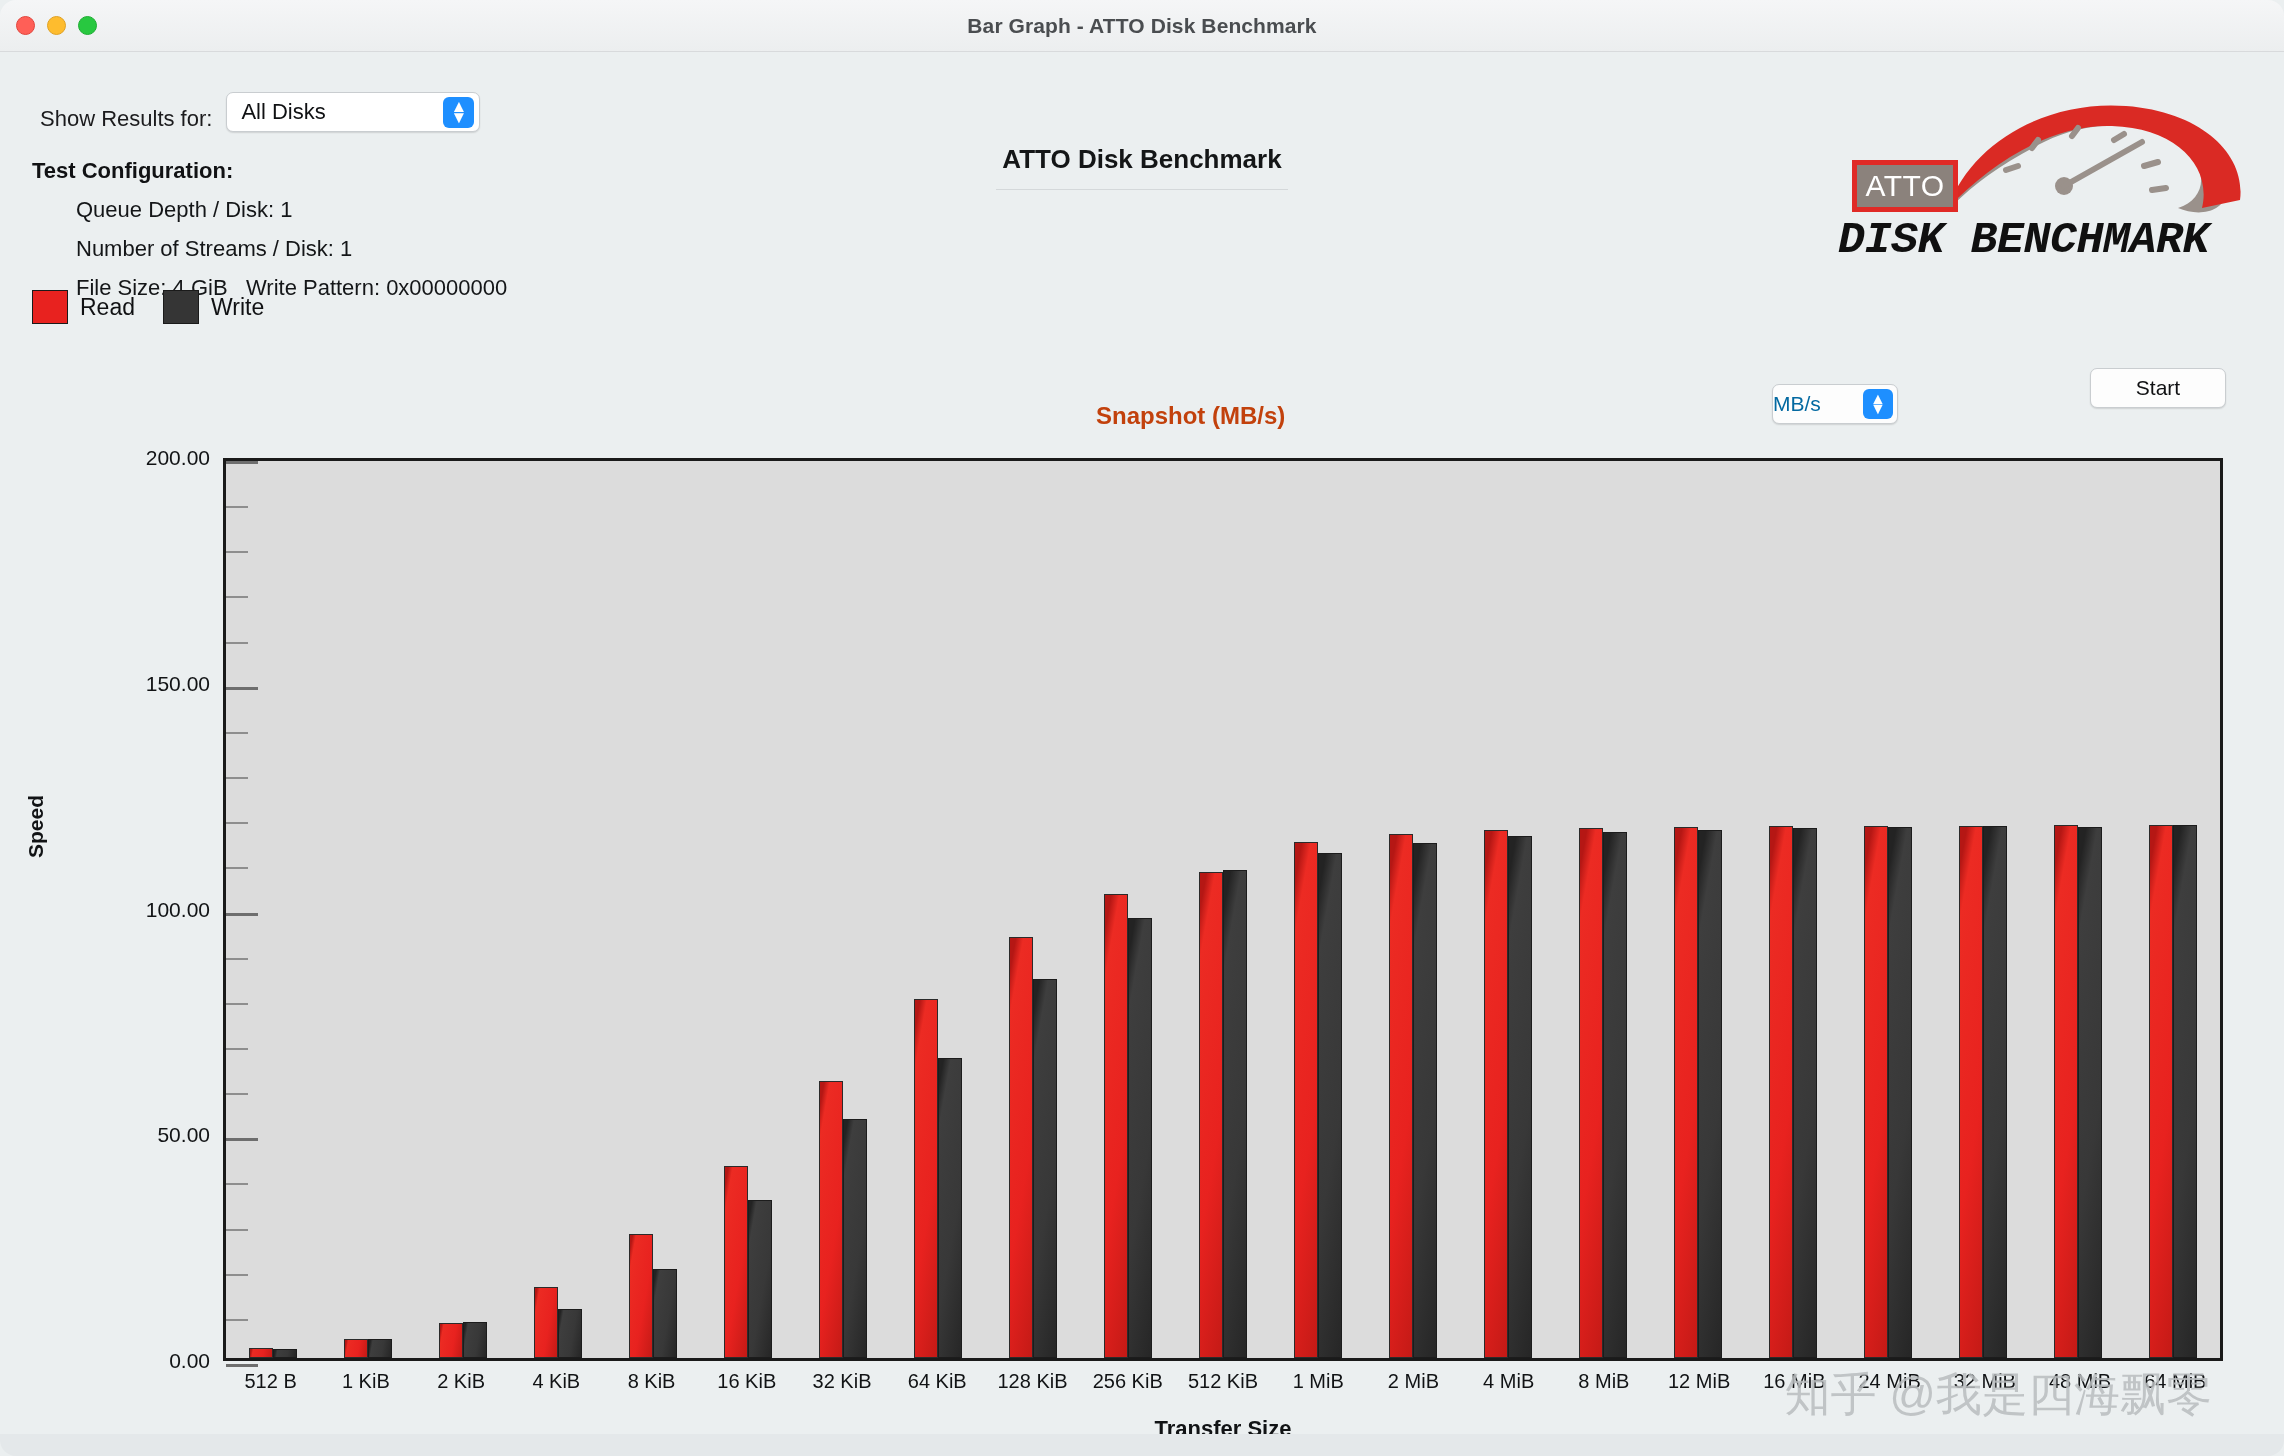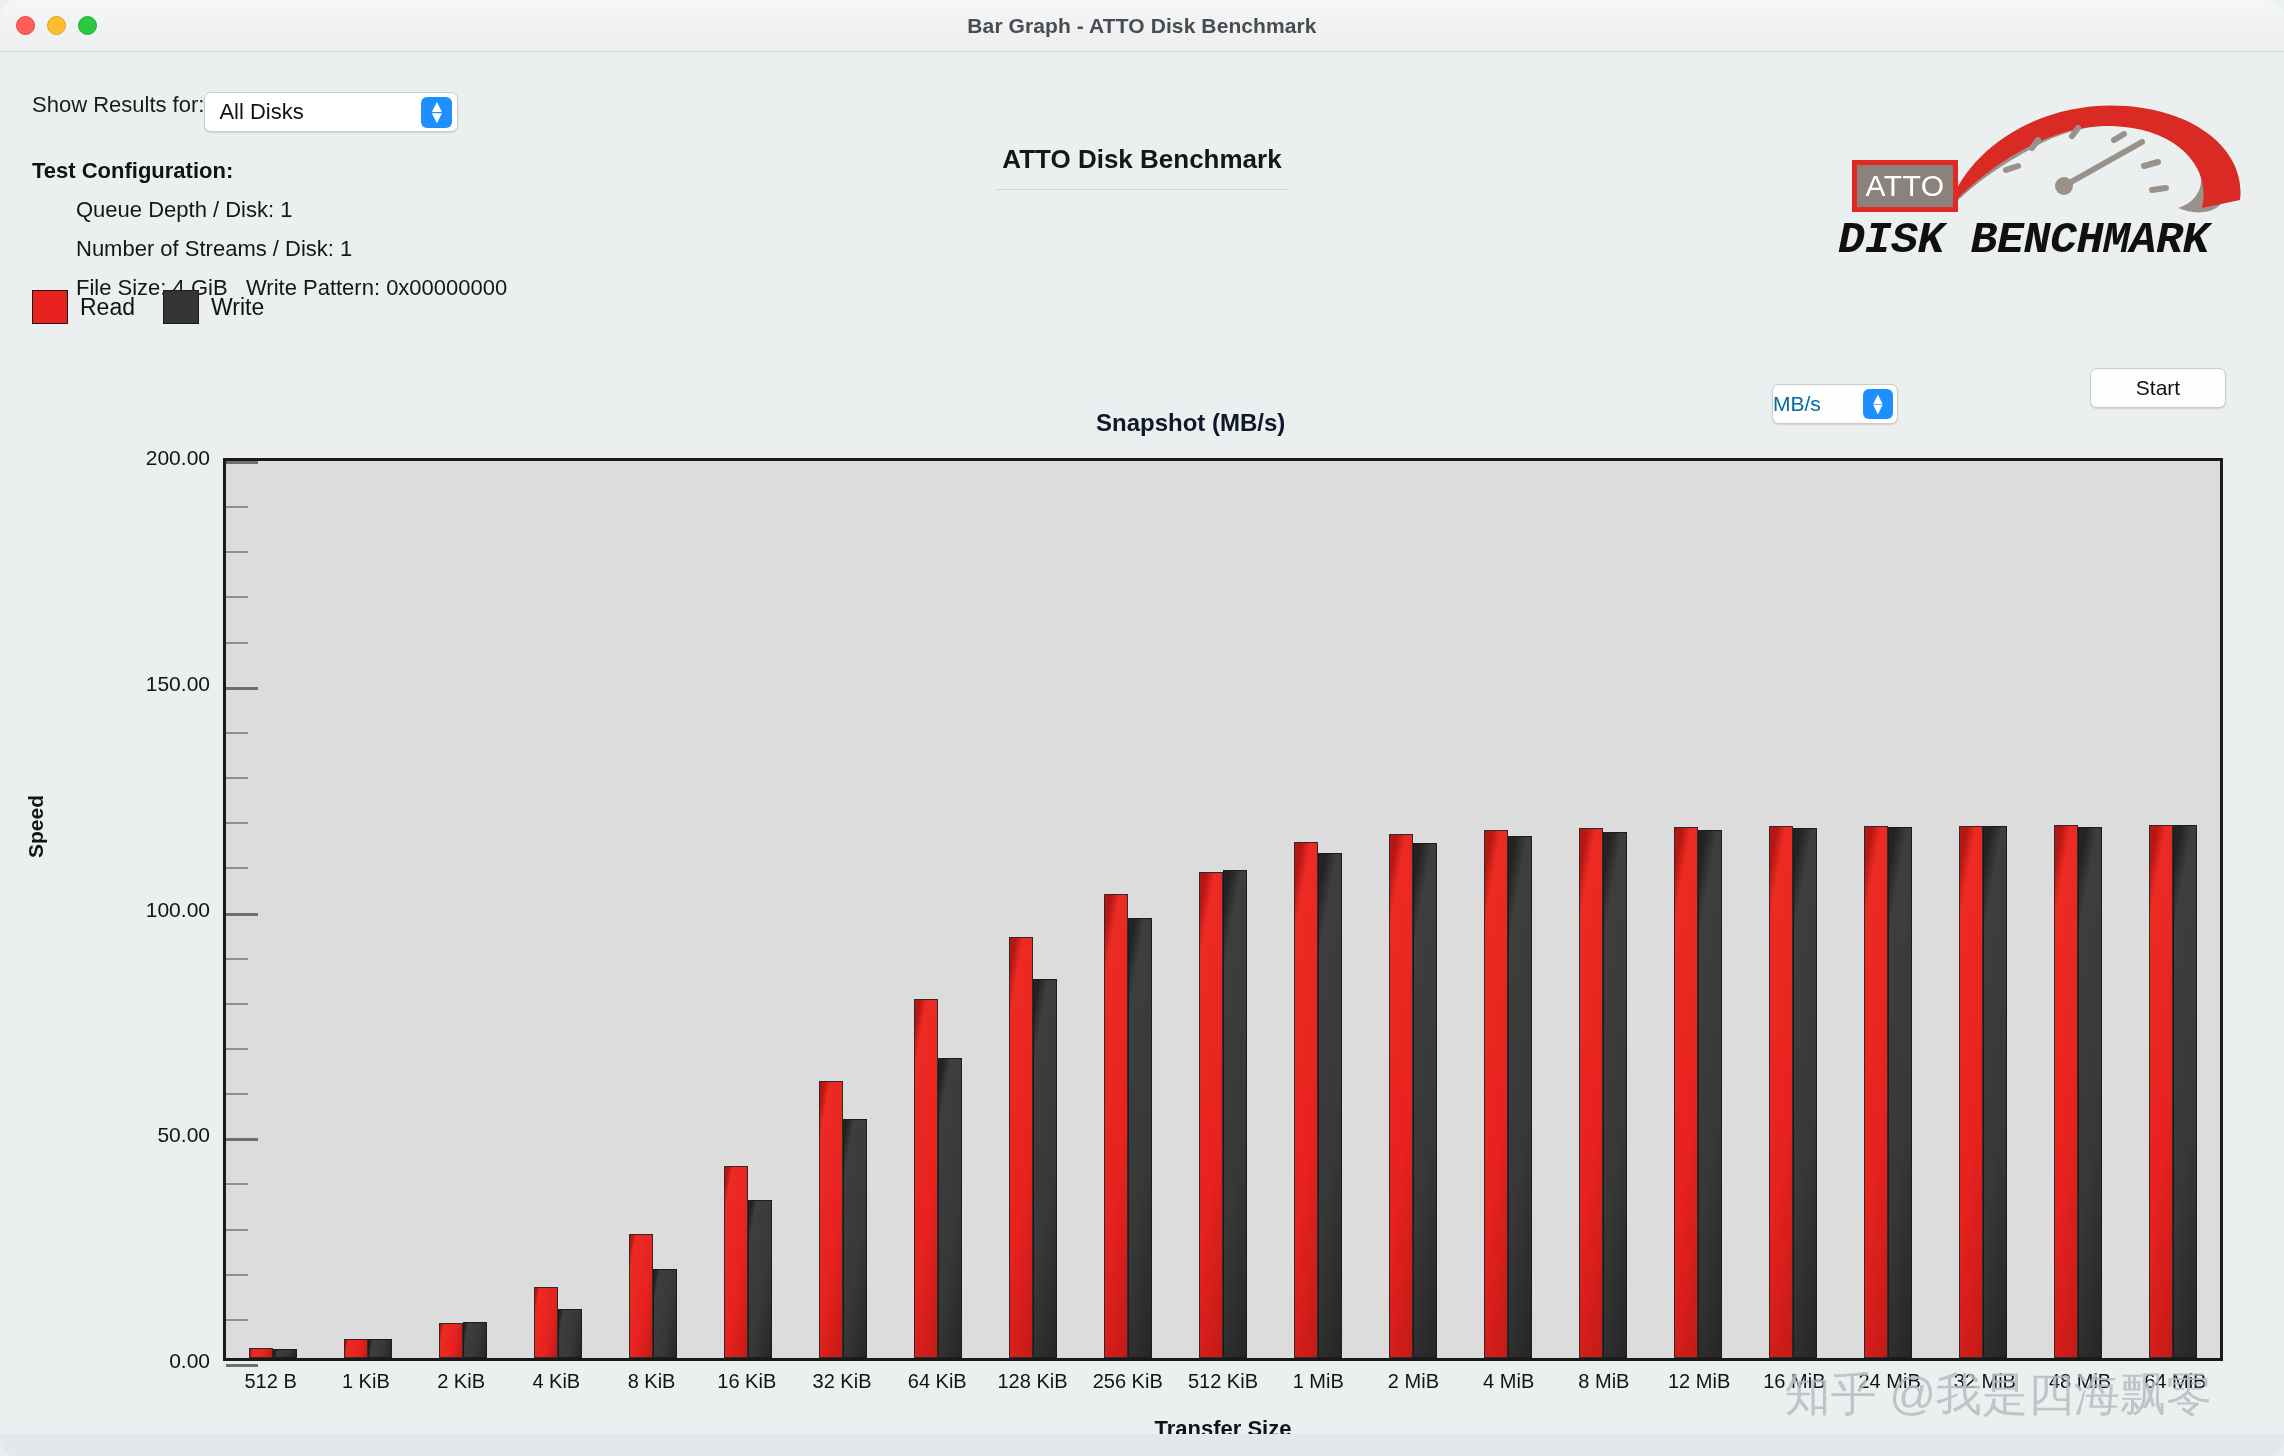--- a/index.html
+++ b/index.html
@@ -39,22 +39,22 @@
     width: 100%; text-align: center;
     font-size: 21px; font-weight: bold; color: #4a4d50;
     letter-spacing: .1px;
   }
 
   
   #content { position: relative; width: 100%; height: 1404px; background: #ebeff0; }
 
   
   #show-results-row {
-    position: absolute; left: 32px; top: 40px;
-    display: flex; align-items: flex-start; gap: 0;
+    position: absolute; left: 40px; top: 40px;
+    display: flex; align-items: flex-end; gap: 14px;
   }
   #show-results-label { font-size: 22px; color: #1b1b1d; }
   #disk-select {
     position: relative;
     width: 254px; height: 40px;
     background: #ffffff;
     border: 1px solid #c9cdd0;
     border-radius: 7px;
     box-shadow: 0 1px 1.5px rgba(0,0,0,.12);
     display: flex; align-items: center;
@@ -111,21 +111,21 @@
     font-size: 45px; font-weight: bold; font-style: italic;
     letter-spacing: -.5px; color: #101010;
     white-space: nowrap;
     font-family: Liberation Mono, monospace;
   }
   #logo-gauge { position: absolute; right: 0; top: -8px; }
 
   
   #snapshot-title {
     position: absolute; left: 1096px; top: 350px;
-    font-size: 24px; font-weight: bold; color: #0f172a; margin-top: 7px;
+    font-size: 24px; font-weight: bold; color: #c2410c;
   }
 
   
   #units-select {
     position: absolute; right: 386px; top: 332px;
     width: 126px; height: 40px;
     background: #fdfdfd; border: 1px solid #c9cdd0; border-radius: 7px;
     box-shadow: 0 1px 1.5px rgba(0,0,0,.12);
     display: flex; align-items: center;
   }

